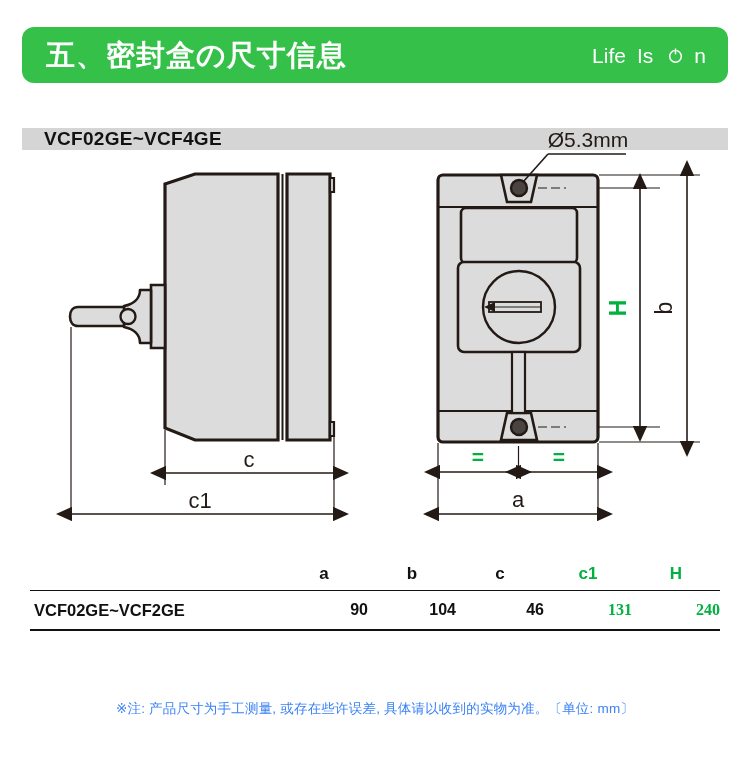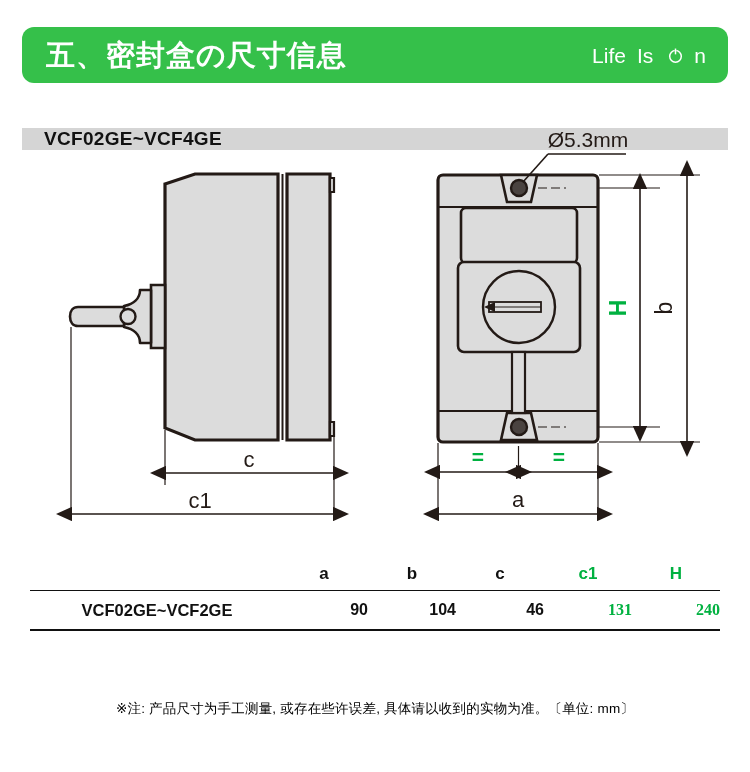--- a/index.html
+++ b/index.html
@@ -54,29 +54,29 @@
   thead th{
     font-size:17px;font-weight:bold;color:#111;
     height:32px;vertical-align:middle;text-align:center;
   }
   thead th.name-h{text-align:left;}
   thead th.green{color:#00b140;}
   tbody td{
     font-size:16px;font-weight:bold;color:#111;
     height:38px;vertical-align:middle;text-align:right;
   }
-  tbody td.name-c{text-align:center;padding-left:4px;font-size:16.5px;}
+  tbody td.name-c{text-align:left;padding-left:4px;font-size:16.5px;}
   tbody td.green{color:#00b140;font-family:Liberation Serif, serif;}
   tr.hdr-rule td, thead tr th{border-bottom:none;}
   .line-row td{height:0;padding:0;border-top:1.6px solid #111;}
 
   
   .footnote{
     position:absolute;left:0;top:700px;width:750px;text-align:center;
-    font-size:13.5px;color:#000000;letter-spacing:0.2px;
+    font-size:13.5px;color:#3b82f6;letter-spacing:0.2px;
   }
 </style>
 </head>
 <body>
 
 <div class="page">
 
   <div class="header-bar">
     <div class="header-title">五、密封盒の尺寸信息</div>
     <div class="slogan">

